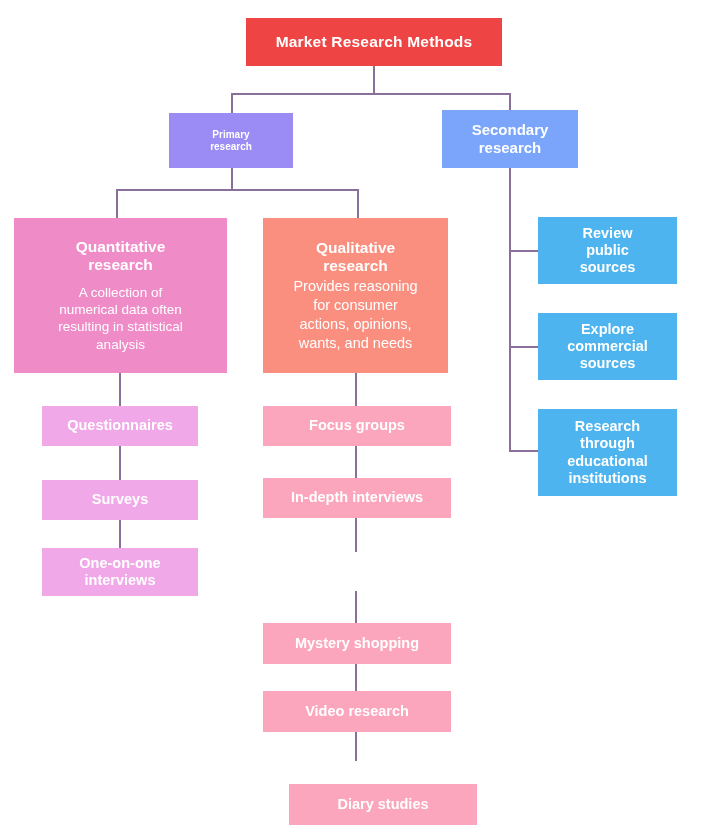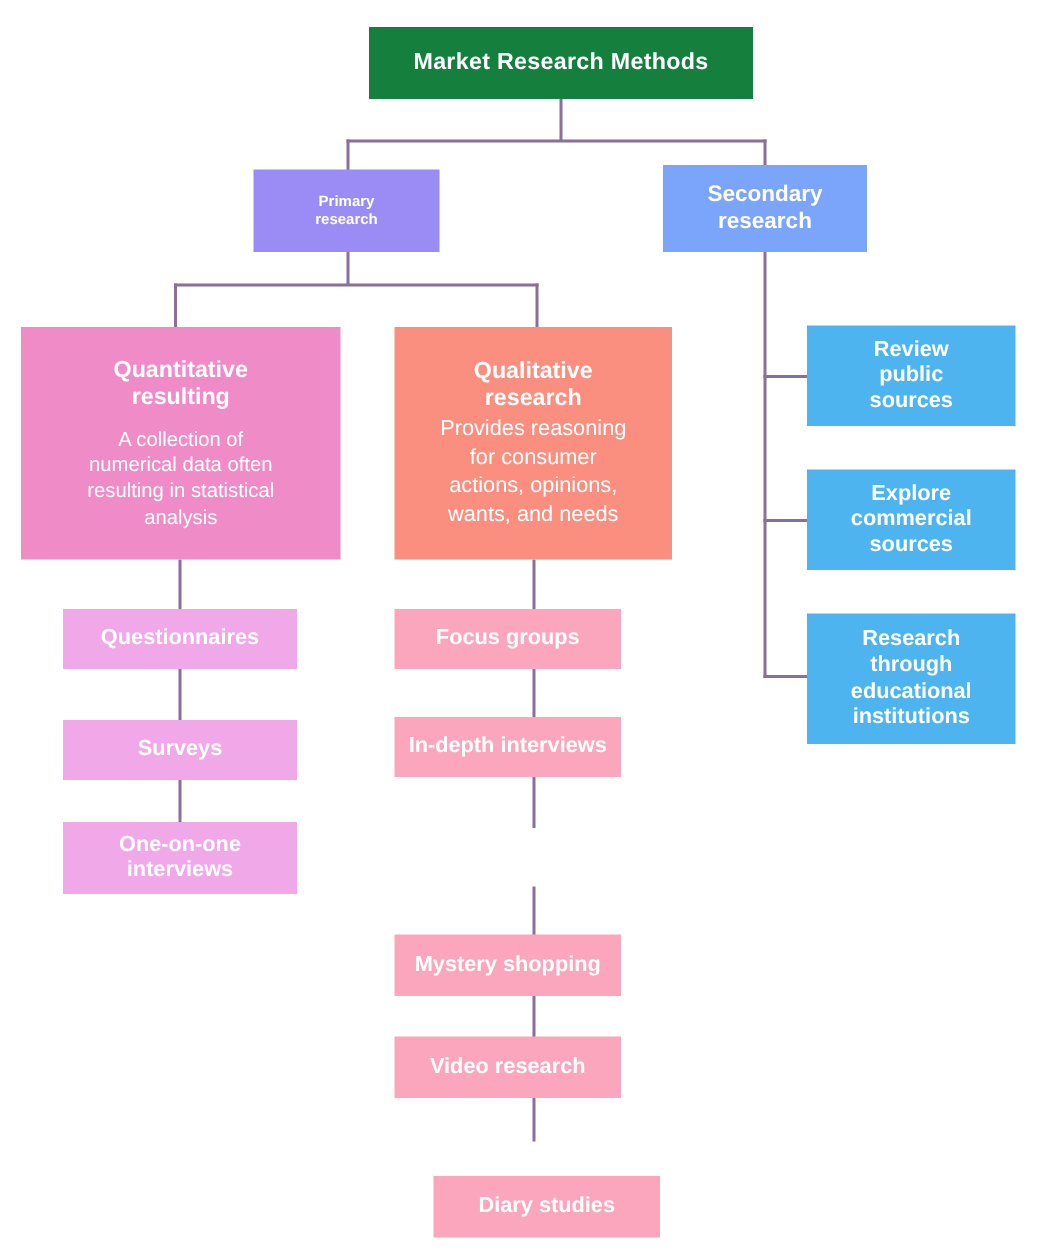--- a/index.html
+++ b/index.html
@@ -31,38 +31,38 @@
   .node .ttl {
     font-weight: bold;
     white-space: pre-line;
   }
   .node .desc {
     font-weight: normal;
     white-space: pre-line;
   }
   
   #n-root { left: 246px; top: 18px; width: 256px; height: 48px;
-            background: #15803d; font-size: 15.5px; letter-spacing: .2px; }
+            background: #ef4444; font-size: 15.5px; letter-spacing: .2px; }
   
   #n-primary { left: 169px; top: 113px; width: 124px; height: 55px;
                background: #9b8bf4; font-size: 10px; }
   #n-secondary { left: 442px; top: 110px; width: 136px; height: 58px;
                  background: #7aa5fb; font-size: 15px; }
   
   #n-quant { left: 14px; top: 218px; width: 213px; height: 155px;
              background: #ef8cc8; }
   #n-quant .ttl { font-size: 15.5px; }
   #n-quant .desc { font-size: 13.5px; margin-top: 9px; line-height: 1.28; }
   #n-qual { left: 263px; top: 218px; width: 185px; height: 155px;
             background: #fa8f7f; }
   #n-qual .ttl { font-size: 15.5px; }
   #n-qual .desc { font-size: 14.5px; margin-top: 2px; line-height: 1.3; }
   
   .leaf-left  { left: 42px;  width: 156px; background: #f0a8e8; font-size: 14.5px; font-weight: bold; }
-  .leaf-mid   { left: 263px; width: 151px; background: #fba6bd; font-size: 14.5px; font-weight: bold; }
+  .leaf-mid   { left: 263px; width: 188px; background: #fba6bd; font-size: 14.5px; font-weight: bold; }
   .leaf-right { left: 538px; width: 139px; background: #4db4ef; font-size: 14.5px; font-weight: bold; }
 
   #n-quest { top: 406px; height: 40px; }
   #n-surv  { top: 480px; height: 40px; }
   #n-oneon { top: 548px; height: 48px; }
 
   #n-focus { top: 406px; height: 40px; }
   #n-indep { top: 478px; height: 40px; }
   #n-obs   { top: 551px; height: 40px; }
   #n-myst  { top: 623px; height: 41px; }
@@ -120,21 +120,21 @@
 research</span>
   </div>
 
   <div class="node" id="n-secondary">
     <span class="ttl">Secondary
 research</span>
   </div>
 
   <div class="node" id="n-quant">
     <span class="ttl">Quantitative
-resulting</span>
+research</span>
     <span class="desc">A collection of
 numerical data often
 resulting in statistical
 analysis</span>
   </div>
 
   <div class="node" id="n-qual">
     <span class="ttl">Qualitative
 research</span>
     <span class="desc">Provides reasoning

